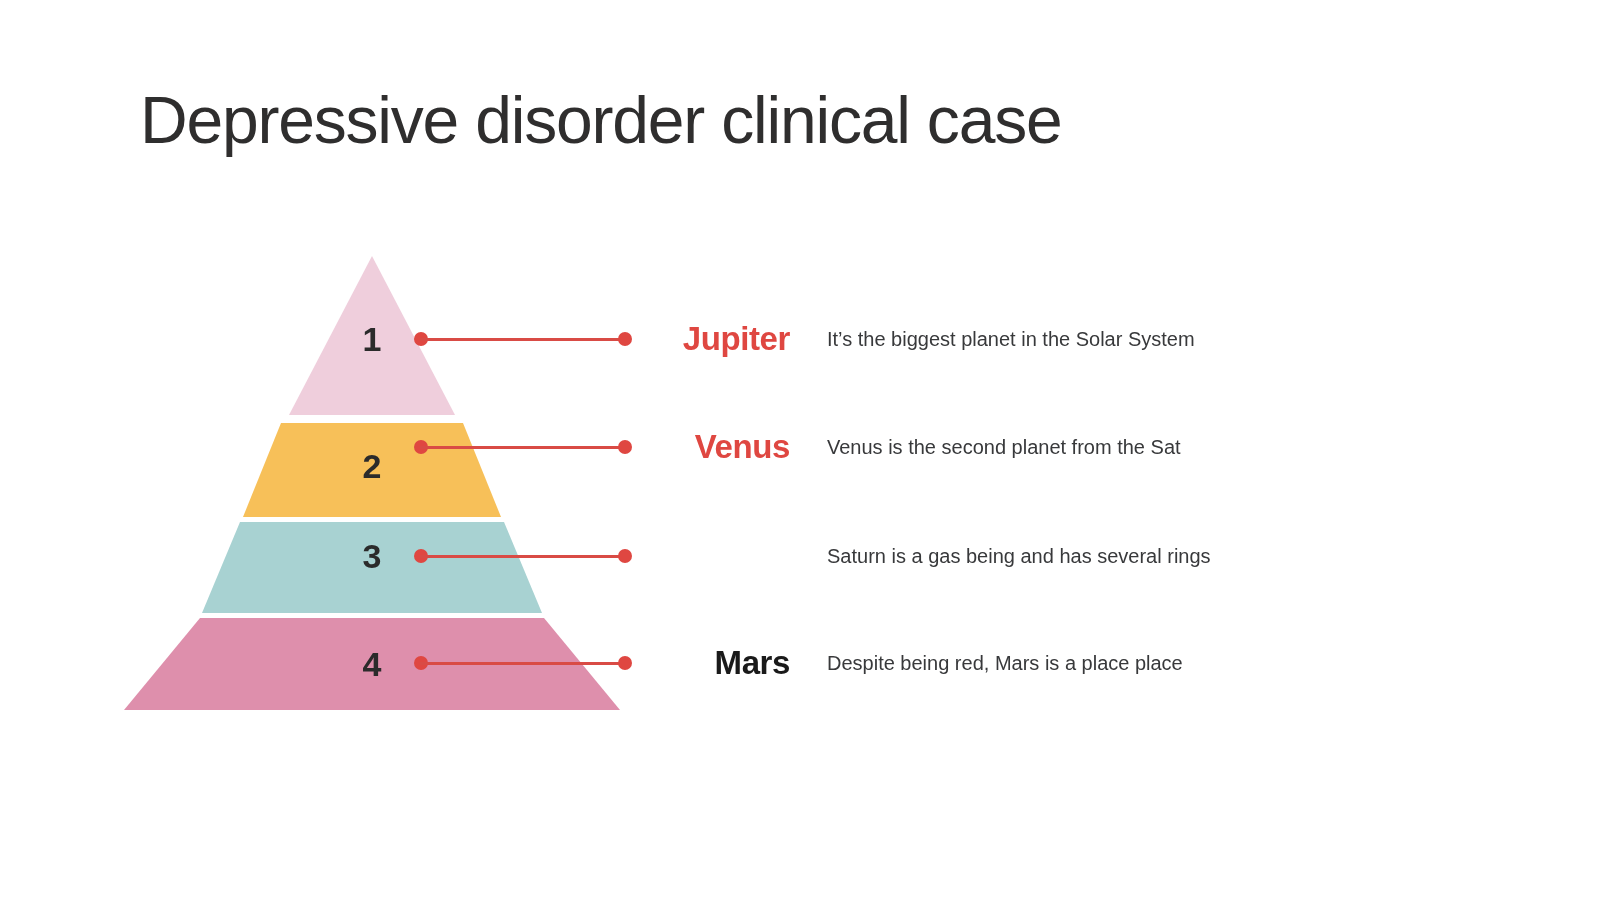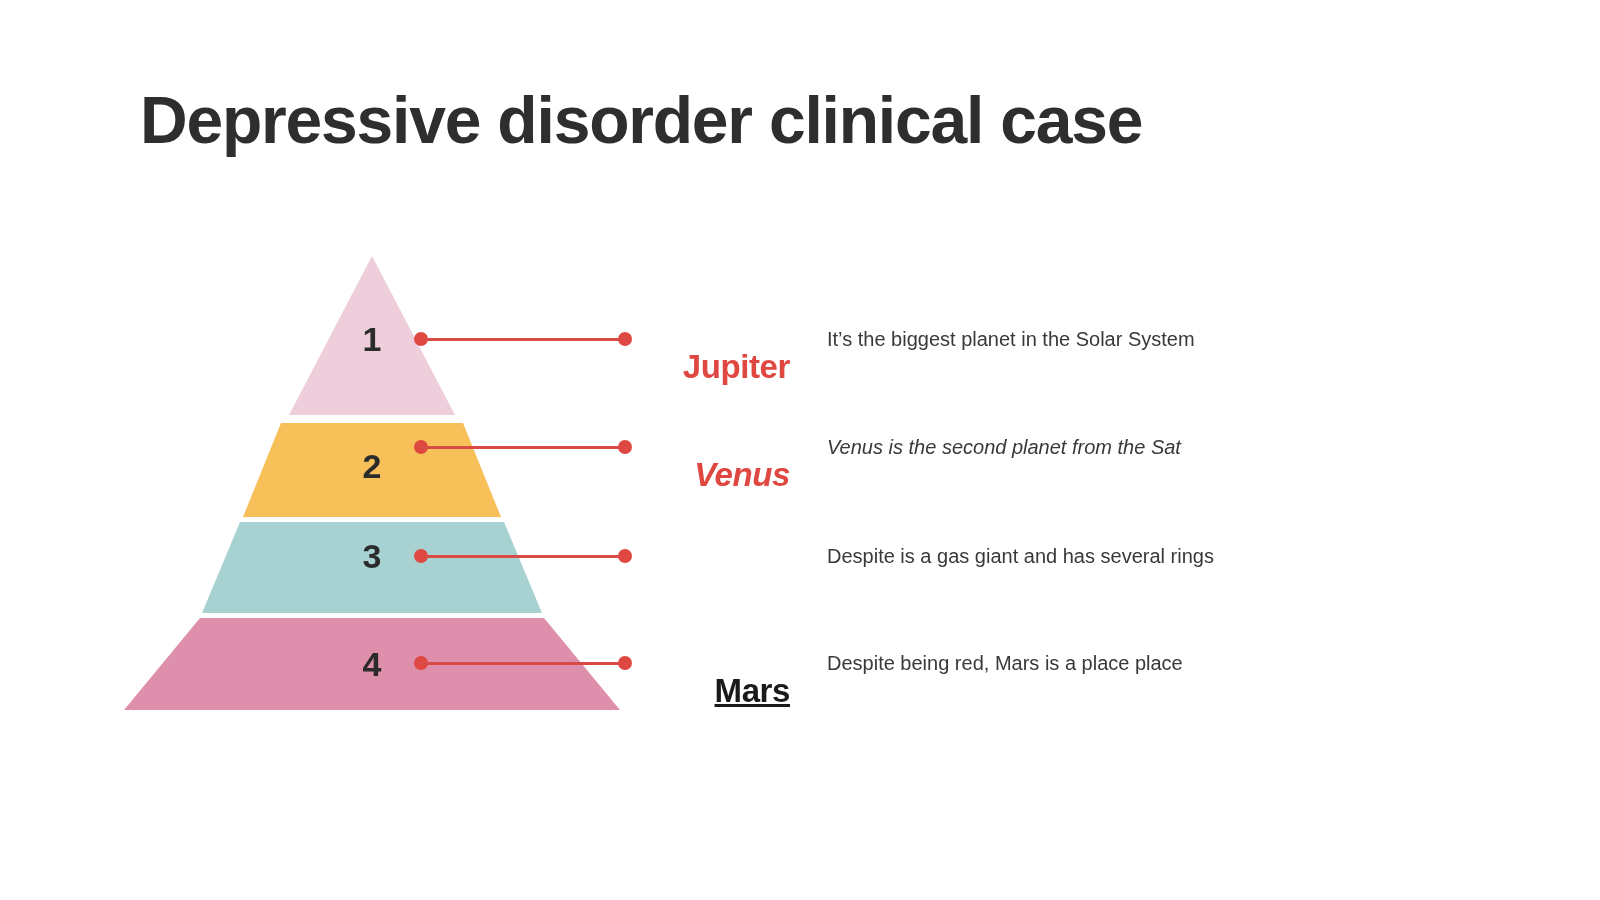--- a/index.html
+++ b/index.html
@@ -16,21 +16,21 @@
     -webkit-font-smoothing: antialiased;
   }
 
   
   #slide-title {
     position: absolute;
     left: 140px;
     top: 84px;
     width: 1320px;
     font-size: 66px;
-    font-weight: 700;
+    font-weight: 400;
     letter-spacing: -1.2px;
     color: #2F2E2E;
     line-height: 1.1;
     white-space: nowrap;
   }
 
   
   #pyramid {
     position: absolute;
     left: 0;
@@ -88,38 +88,37 @@
   #connector-4 { top: 656px; }
 
   
   .legend-row {
     position: absolute;
     left: 0;
     width: 1600px;
     height: 54px;
   }
   #legend-row-1 { top: 312px; }
-  #legend-row-2 { top: 420px; font-style: italic; }
+  #legend-row-2 { top: 420px; }
   #legend-row-3 { top: 529px; }
   #legend-row-4 { top: 636px; }
 
   .legend-label {
     position: absolute;
     left: 440px;
     width: 350px;
     text-align: right;
     font-size: 33px;
     font-weight: 700;
     letter-spacing: -0.4px;
     color: #DF4741;
     line-height: 54px;
     white-space: nowrap;
-    margin-top: 28px;
   }
-  .legend-label.dark { color: #1A1A1A; text-decoration: underline; }
+  .legend-label.dark { color: #1A1A1A; }
 
   .legend-desc {
     position: absolute;
     left: 827px;
     width: 700px;
     font-size: 20px;
     font-weight: 400;
     color: #38393B;
     line-height: 54px;
     white-space: nowrap;
@@ -173,19 +172,19 @@
   <div class="legend-label">Jupiter</div>
   <div class="legend-desc">It’s the biggest planet in the Solar System</div>
 </div>
 
 <div class="legend-row" id="legend-row-2">
   <div class="legend-label">Venus</div>
   <div class="legend-desc">Venus is the second planet from the Sat</div>
 </div>
 
 <div class="legend-row" id="legend-row-3">
-  <div class="legend-desc">Despite is a gas giant and has several rings</div>
+  <div class="legend-desc">Saturn is a gas being and has several rings</div>
 </div>
 
 <div class="legend-row" id="legend-row-4">
   <div class="legend-label dark">Mars</div>
   <div class="legend-desc">Despite being red, Mars is a place place</div>
 </div>
 
 </body></html>

